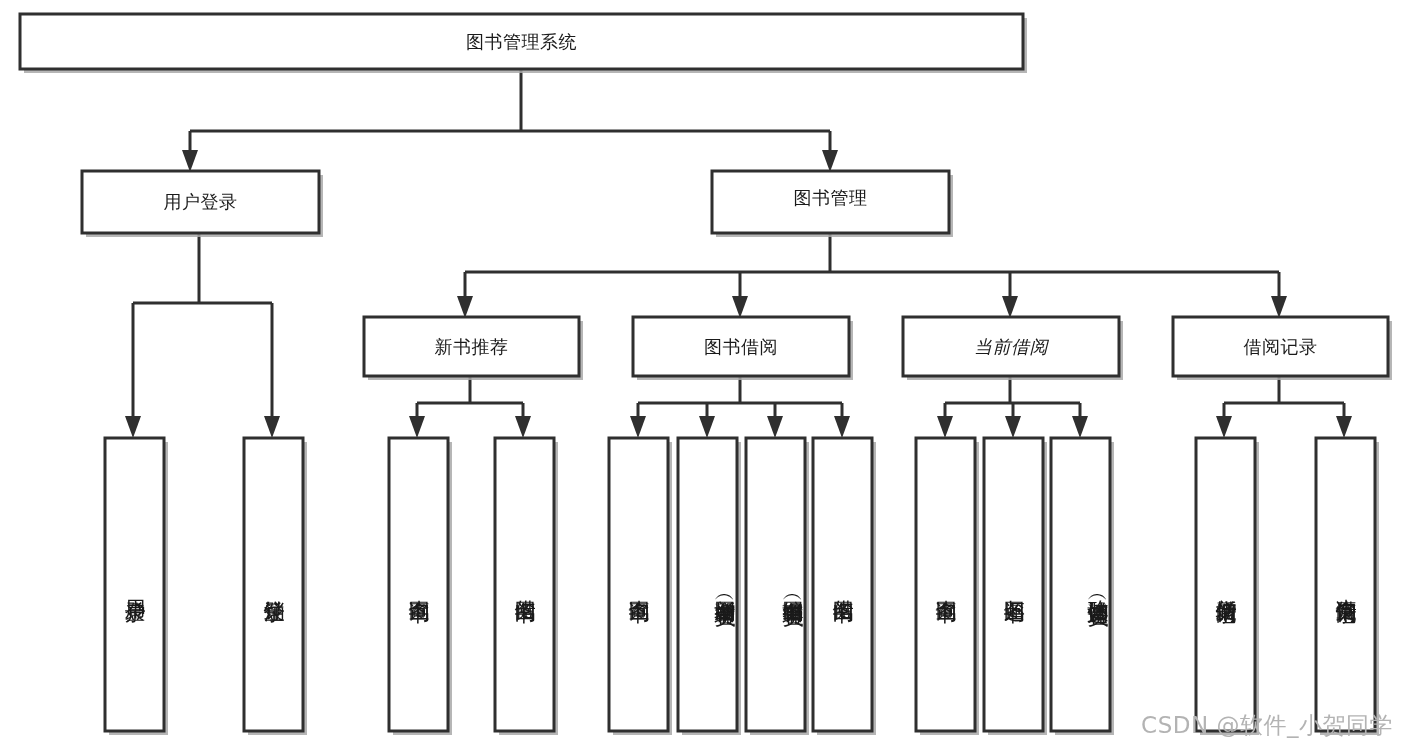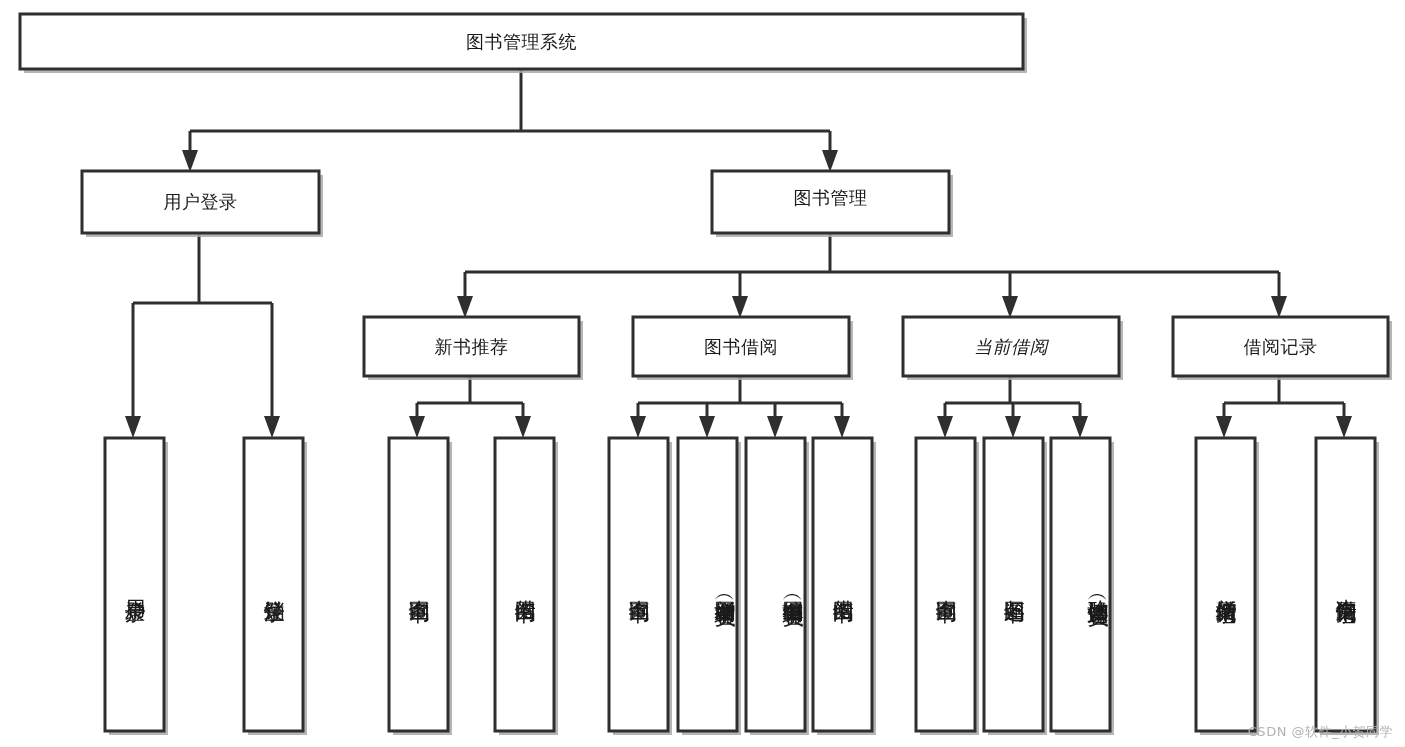--- a/index.html
+++ b/index.html
@@ -66,21 +66,21 @@
     line-height: 1.22;
     letter-spacing: 1px;
     writing-mode: vertical-rl;
     text-orientation: upright;
     pointer-events: none;
   }
   .watermark {
     position: absolute;
     right: 12px;
     bottom: 6px;
-    font-size: 13px;
+    font-size: 23px;
     color: #b3b3b3;
     letter-spacing: 0.5px;
     white-space: nowrap;
     pointer-events: none;
   }
 </style>
 </head>
 <body>
 
 <div id="diagram-root">

